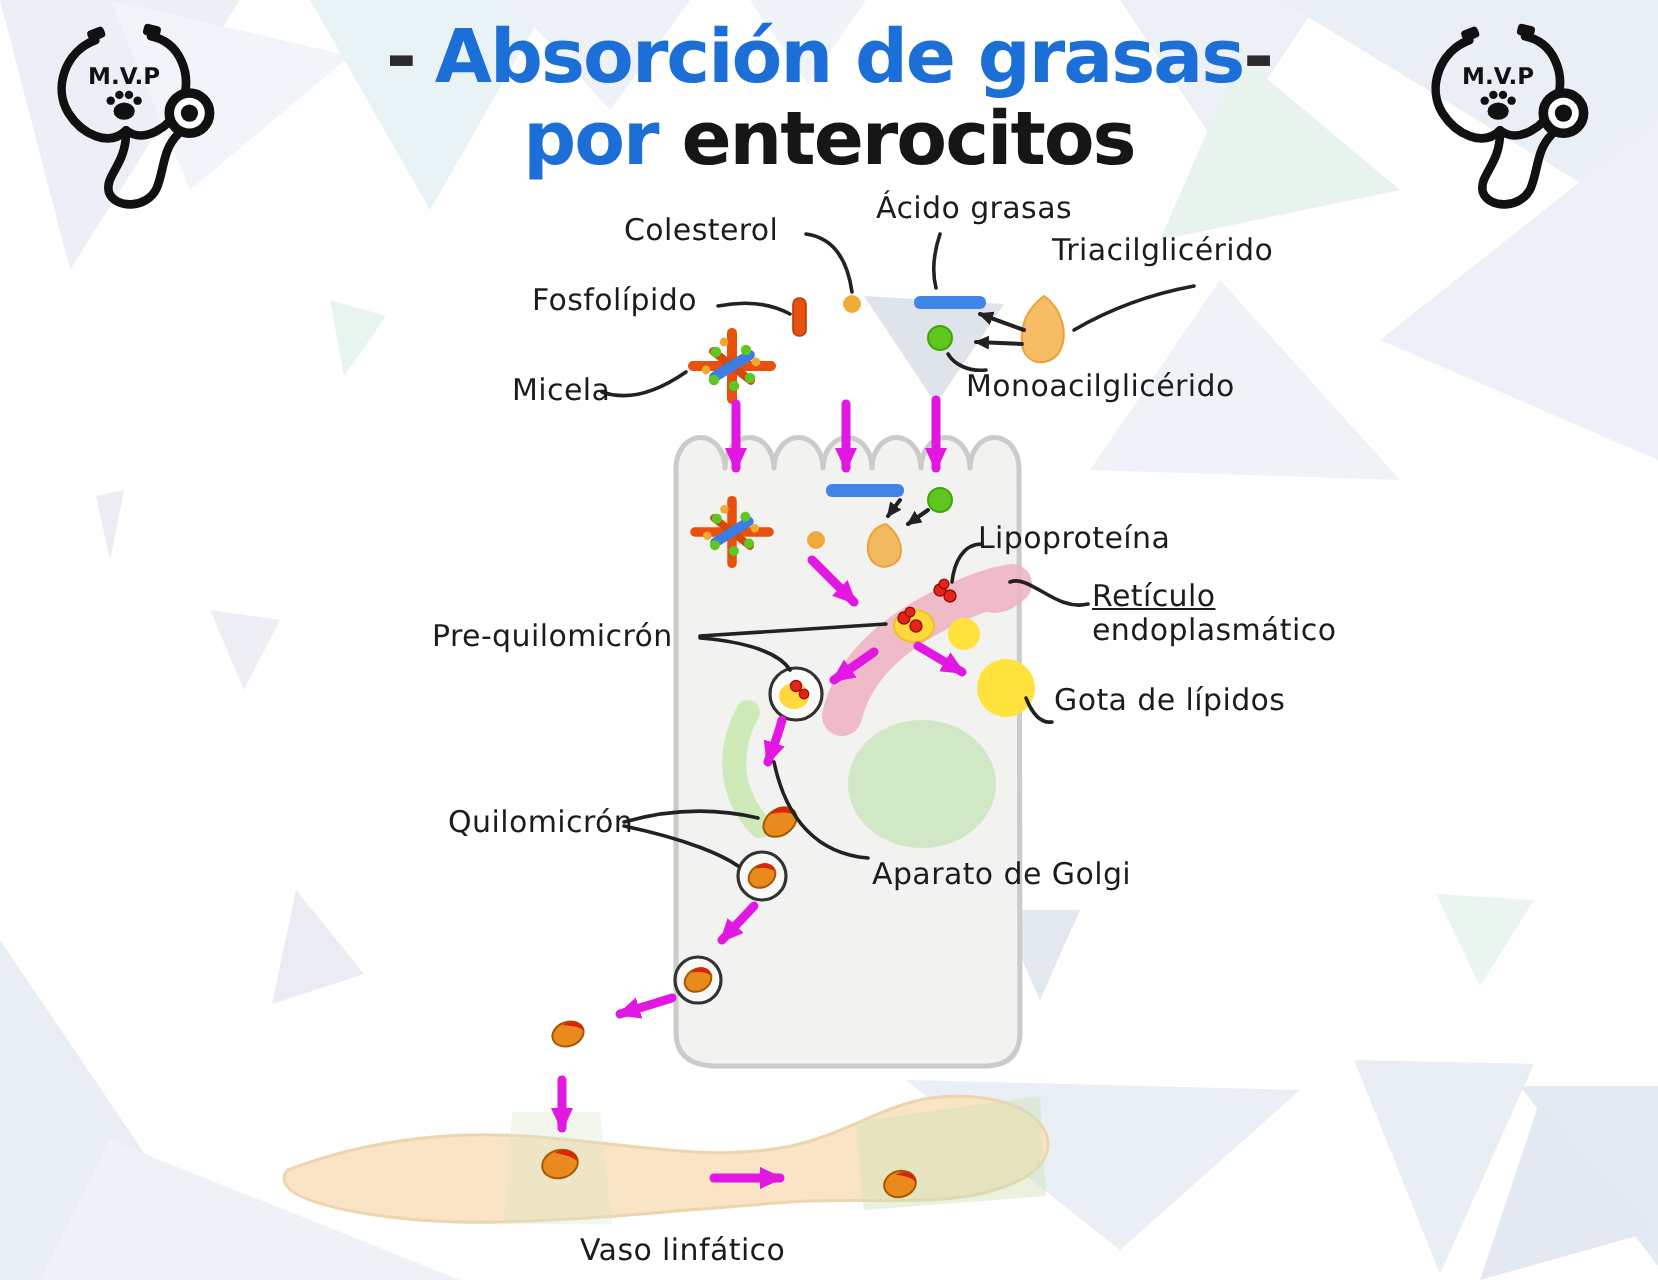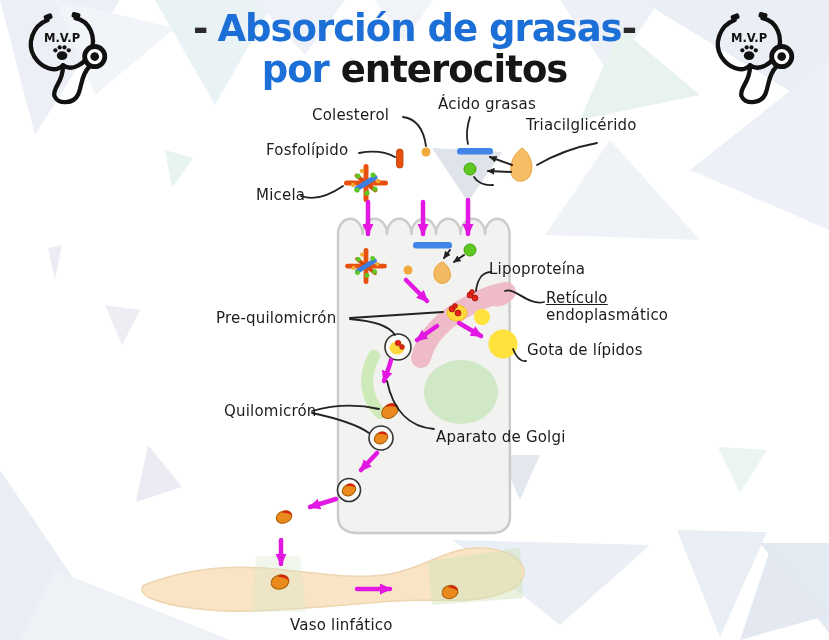--- a/index.html
+++ b/index.html
@@ -262,20 +262,21 @@
       <circle cx="50.5" cy="41.5" r="2.2"></circle>
         <circle cx="55" cy="44.5" r="2.2"></circle>
     </g>
   </svg>
 
   <div class="lbl" style="left:312px;top:106px;">Colesterol</div>
   <div class="lbl" style="left:438px;top:95px;">Ácido grasas</div>
   <div class="lbl" style="left:266px;top:141px;">Fosfolípido</div>
   <div class="lbl" style="left:526px;top:116px;">Triacilglicérido</div>
   <div class="lbl" style="left:256px;top:186px;">Micela</div>
+  <div class="lbl" style="left:483px;top:184px;">Monoacilglicérido</div>
   <div class="lbl" style="left:489px;top:260px;">Lipoproteína</div>
   <div class="lbl" style="left:546px;top:289px;text-decoration:underline;">Retículo</div>
   <div class="lbl" style="left:546px;top:306px;text-align:right;">endoplasmático</div>
   <div class="lbl" style="left:216px;top:309px;">Pre-quilomicrón</div>
   <div class="lbl" style="left:527px;top:341px;">Gota de lípidos</div>
   <div class="lbl" style="left:224px;top:402px;text-align:center;">Quilomicrón</div>
   <div class="lbl" style="left:436px;top:428px;">Aparato de Golgi</div>
   <div class="lbl" style="left:290px;top:616px;">Vaso linfático</div>
 
 </div>

